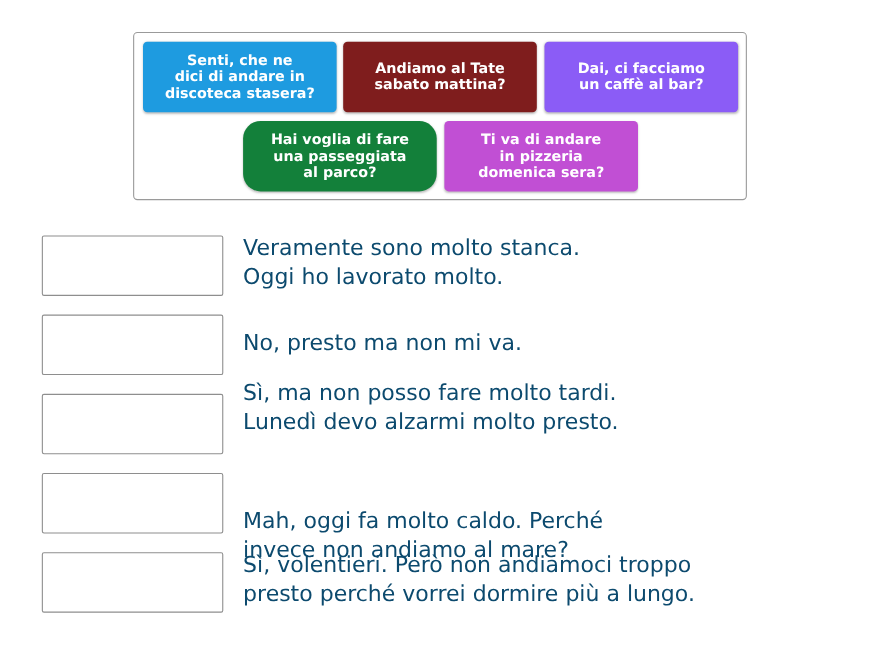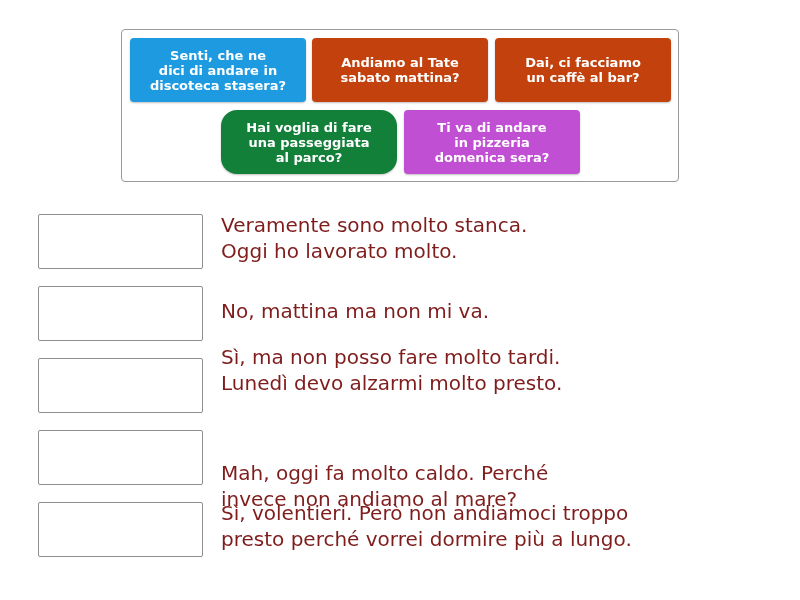--- a/index.html
+++ b/index.html
@@ -8,47 +8,47 @@
   .bank { position:absolute; left:121px; top:29px; width:558px; height:153px;
           border:1px solid #9a9a9a; border-radius:4px; background:#fff; box-sizing:border-box; }
   .tile { position:absolute; width:176px; height:64px; border-radius:4px;
           color:#fff; font-weight:bold; font-size:13px; line-height:15px;
           display:flex; align-items:center; justify-content:center; text-align:center;
           box-shadow:0 1px 2px rgba(0,0,0,0.25); cursor:grab; white-space:pre-line;
           box-sizing:border-box; padding:0 2px; }
   .slot { position:absolute; left:38px; width:165px; height:55px;
           border:1px solid #8e8e8e; border-radius:2px; background:#fff; box-sizing:border-box; }
   .answer { position:absolute; left:221px; width:520px; font-size:20px; line-height:26px;
-            color:#7f1d1d; white-space:pre-line; font-family:"DejaVu Sans", sans-serif; }
+            color:#0c4a6e; white-space:pre-line; font-family:"DejaVu Sans", sans-serif; }
 </style>
 </head>
 <body>
 
 <div class="bank"></div>
 
 <div class="tile" style="left:130px; top:38px; background:#1e9be0;">Senti, che ne
 dici di andare in
 discoteca stasera?</div>
-<div class="tile" style="left:312px; top:38px; background:#c2410c;">Andiamo al Tate
+<div class="tile" style="left:312px; top:38px; background:#7f1d1d;">Andiamo al Tate
 sabato mattina?</div>
-<div class="tile" style="left:495px; top:38px; background:#c2410c;">Dai, ci facciamo
+<div class="tile" style="left:495px; top:38px; background:#8b5cf6;">Dai, ci facciamo
 un caffè al bar?</div>
 <div class="tile" style="left:221px; top:110px; background:#13803a;border-radius:16px;">Hai voglia di fare
 una passeggiata
 al parco?</div>
 <div class="tile" style="left:404px; top:110px; background:#c14fd4;">Ti va di andare
 in pizzeria
 domenica sera?</div>
 
 <div class="slot" style="top:214px;"></div>
 <div class="answer" style="top:212px;">Veramente sono molto stanca.
 Oggi ho lavorato molto.</div>
 
 <div class="slot" style="top:286px;"></div>
-<div class="answer" style="top:298px;">No, mattina ma non mi va.</div>
+<div class="answer" style="top:298px;">No, presto ma non mi va.</div>
 
 <div class="slot" style="top:358px;"></div>
 <div class="answer" style="top:344px;">Sì, ma non posso fare molto tardi.
 Lunedì devo alzarmi molto presto.</div>
 
 <div class="slot" style="top:430px;"></div>
 <div class="answer" style="top:428px;margin-top:32px;">Mah, oggi fa molto caldo. Perché
 invece non andiamo al mare?</div>
 
 <div class="slot" style="top:502px;"></div>

